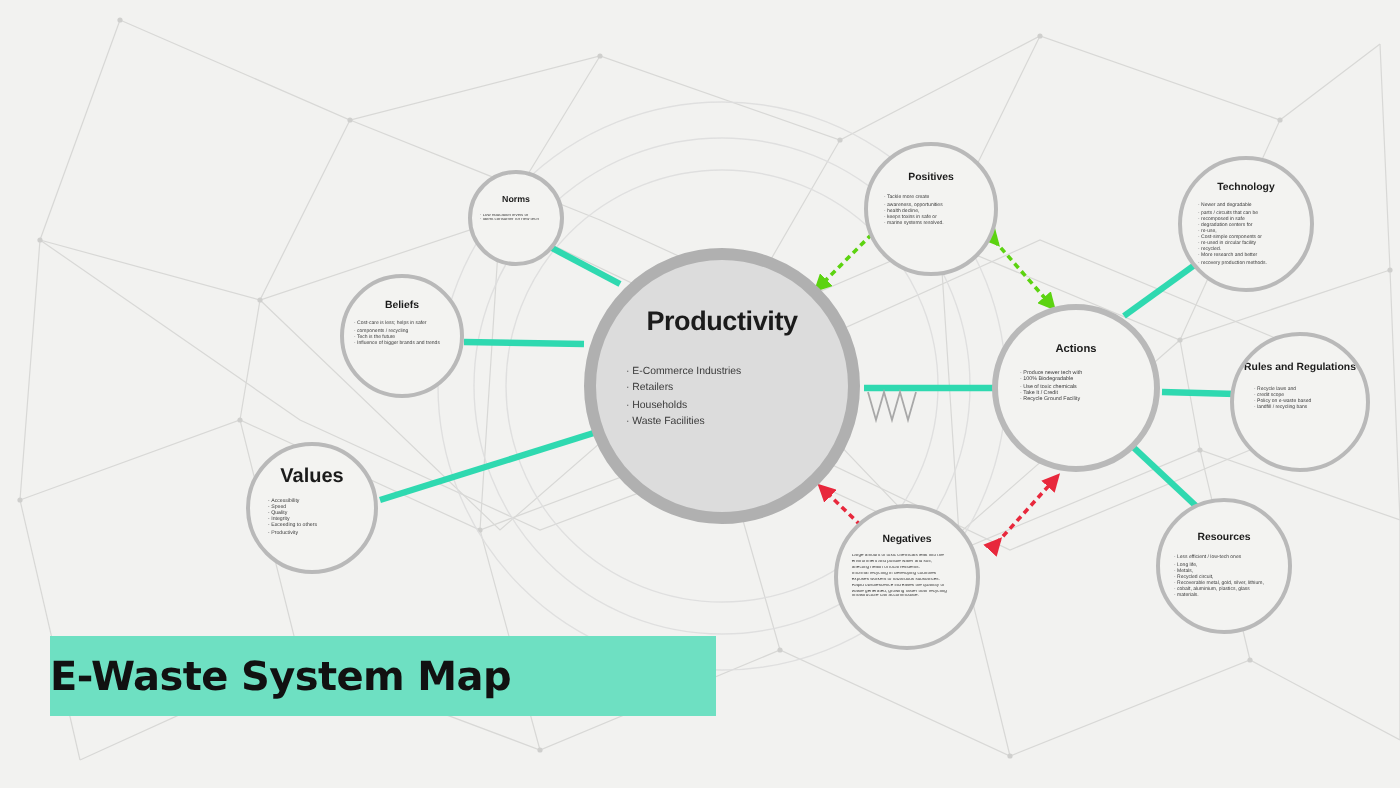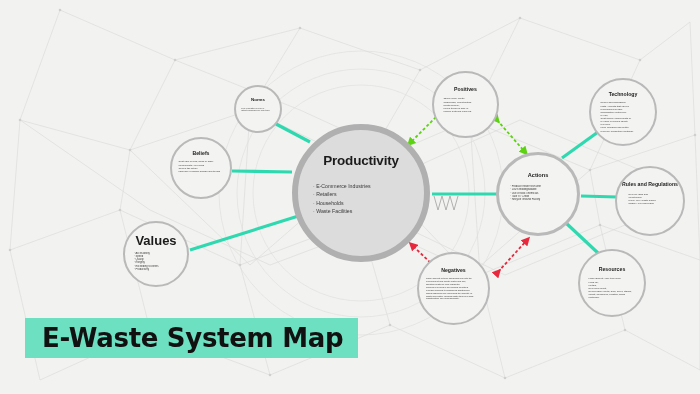--- a/index.html
+++ b/index.html
@@ -160,41 +160,40 @@
 
   #node-beliefs {
     left: 170px; top: 137px; width: 62px; height: 62px; z-index: 5;
   }
   #node-beliefs .node-title { margin-top: 12px; }
   #node-beliefs .node-body  { margin-top: 4px; width: 48px; }
 
   #node-values {
     left: 123px; top: 221px; width: 66px; height: 66px; z-index: 5;
   }
-  #node-values .node-title { margin-top: 11px; font-size: 13px; }
+  #node-values .node-title { margin-top: 11px; font-size: 10px; }
   #node-values .node-body  { margin-top: 4px; width: 44px; font-size: 2.6px; }
 
   
   #title-banner {
     position: absolute;
     left: 25px;
     top: 318px;
     width: 333px;
     height: 40px;
     background: #6ee0c2;
     display: flex;
     align-items: center;
     z-index: 8;
   }
   #title-banner .title-text {
     font-family: "DejaVu Sans", sans-serif;
     font-weight: bold;
-    font-size: 26px;
+    font-size: 20px;
     color: #111111;
-    margin-left: 17px;
     letter-spacing: -0.3px;
   }
 </style>
 </head>
 <body>
 
 <div id="stage">
 
   <svg id="bg-network" viewBox="0 0 700 394" xmlns="http://www.w3.org/2000/svg">
     <g stroke="#d8d8d6" stroke-width="0.6" fill="none">

